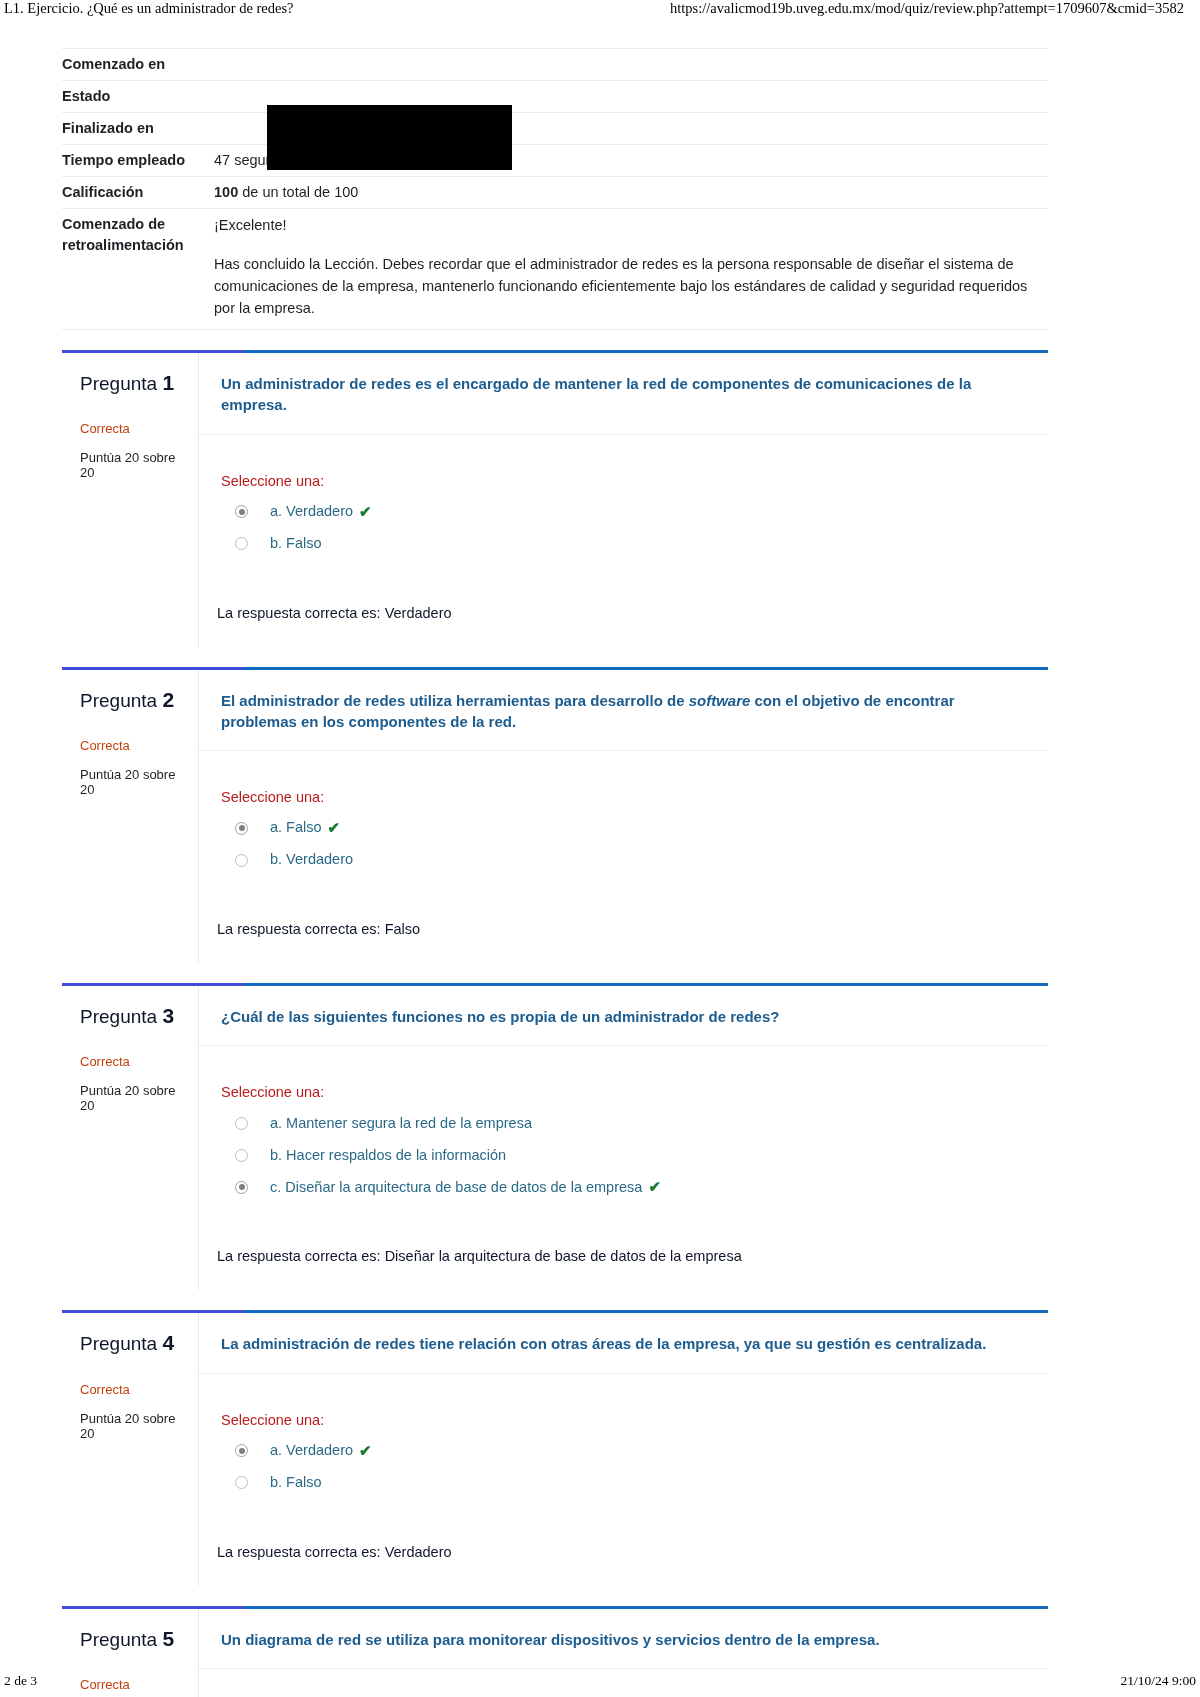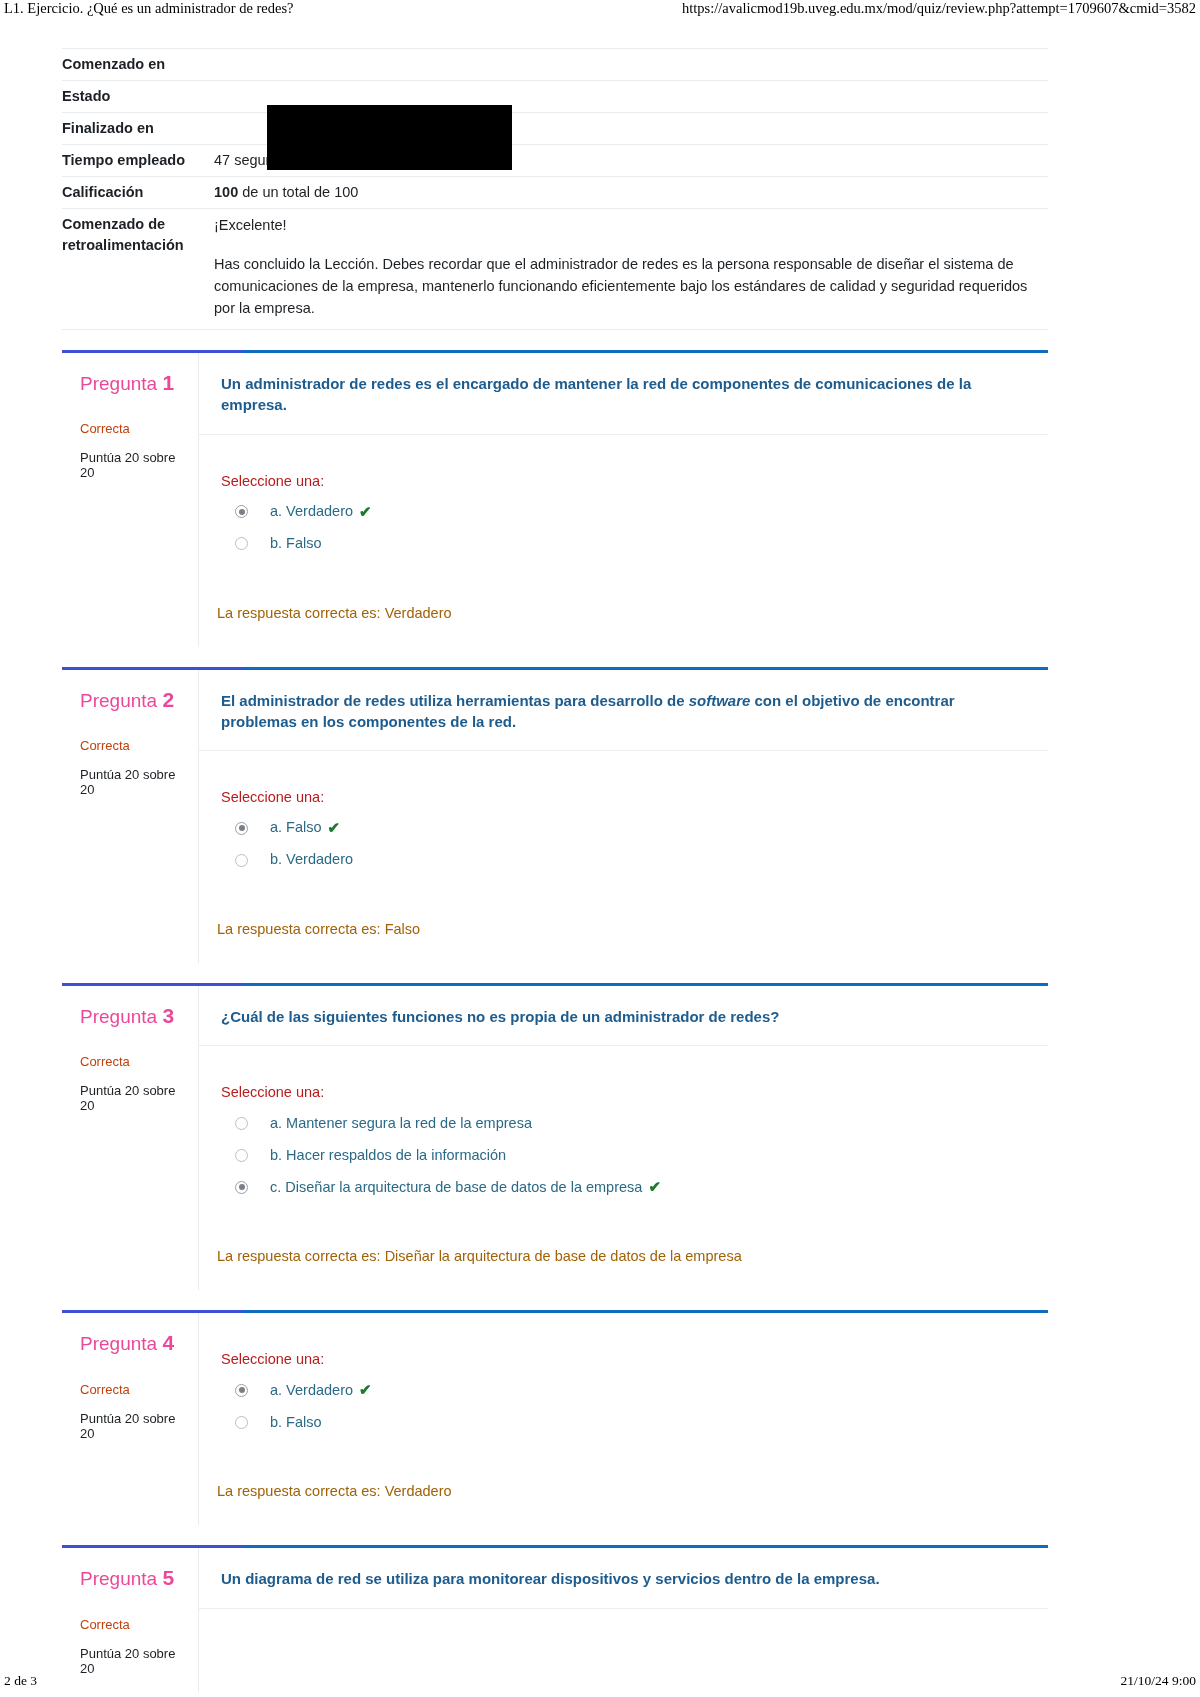--- a/index.html
+++ b/index.html
@@ -12,21 +12,21 @@
     height: 1697px;
     position: relative;
     font-family: "Liberation Sans", sans-serif;
     color: #1d2125;
     overflow: hidden;
   }
 
   
   .print-header {
     position: absolute;
-    top: 0; left: 0; right: 0;
+    top: 0; left: 0; right: 12px;
     height: 22px;
     display: flex;
     justify-content: space-between;
     align-items: flex-start;
     padding: 0 4px;
     box-sizing: border-box;
     font-family: "Liberation Serif", serif;
     font-size: 14.5px;
     color: #000;
     white-space: nowrap;
@@ -109,21 +109,21 @@
   }
   .qinfo {
     width: 137px;
     flex: 0 0 137px;
     padding: 18px 10px 16px 18px;
     box-sizing: border-box;
     border-right: 1px solid #e9ecee;
   }
   .qnum {
     font-size: 19px;
-    color: #ec4899;
+    color: #0f172a;
     font-weight: 400;
     line-height: 1.15;
     white-space: nowrap;
   }
   .qnum .num {
     font-size: 21px;
     font-weight: bold;
   }
   .qstate {
     font-size: 13px;
@@ -194,21 +194,21 @@
     line-height: 1.35;
   }
   .tick {
     color: #1a7a2e;
     font-size: 15px;
     font-weight: bold;
     margin-left: 6px;
   }
   .feedback {
     font-size: 14.5px;
-    color: #a16207;
+    color: #0f172a;
     padding: 30px 22px 26px 18px;
   }
 </style>
 </head>
 <body>
 
 <div class="print-header">
   <span>L1. Ejercicio. ¿Qué es un administrador de redes?</span>
   <span>https://avalicmod19b.uveg.edu.mx/mod/quiz/review.php?attempt=1709607&amp;cmid=3582</span>
 </div>
@@ -330,20 +330,21 @@
         </div>
       </div>
       <div class="question">
         <div class="qinfo-accent"></div>
         <div class="qinfo">
           <div class="qnum"><span>Pregunta</span> <span class="num">4</span></div>
           <div class="qstate">Correcta</div>
           <div class="qmark">Puntúa 20 sobre 20</div>
         </div>
         <div class="qbody">
+          <div class="qtext"><span>La administración de redes tiene relación con otras áreas de la empresa, ya que su gestión es centralizada.</span></div>
           <div class="answers">
             <div class="prompt">Seleccione una:</div>
             <div class="opt">
               <span class="radio checked"></span>
               <span class="opt-label">a. Verdadero</span>
               <span class="tick">✔</span>
             </div>
             <div class="opt">
               <span class="radio"></span>
               <span class="opt-label">b. Falso</span>

